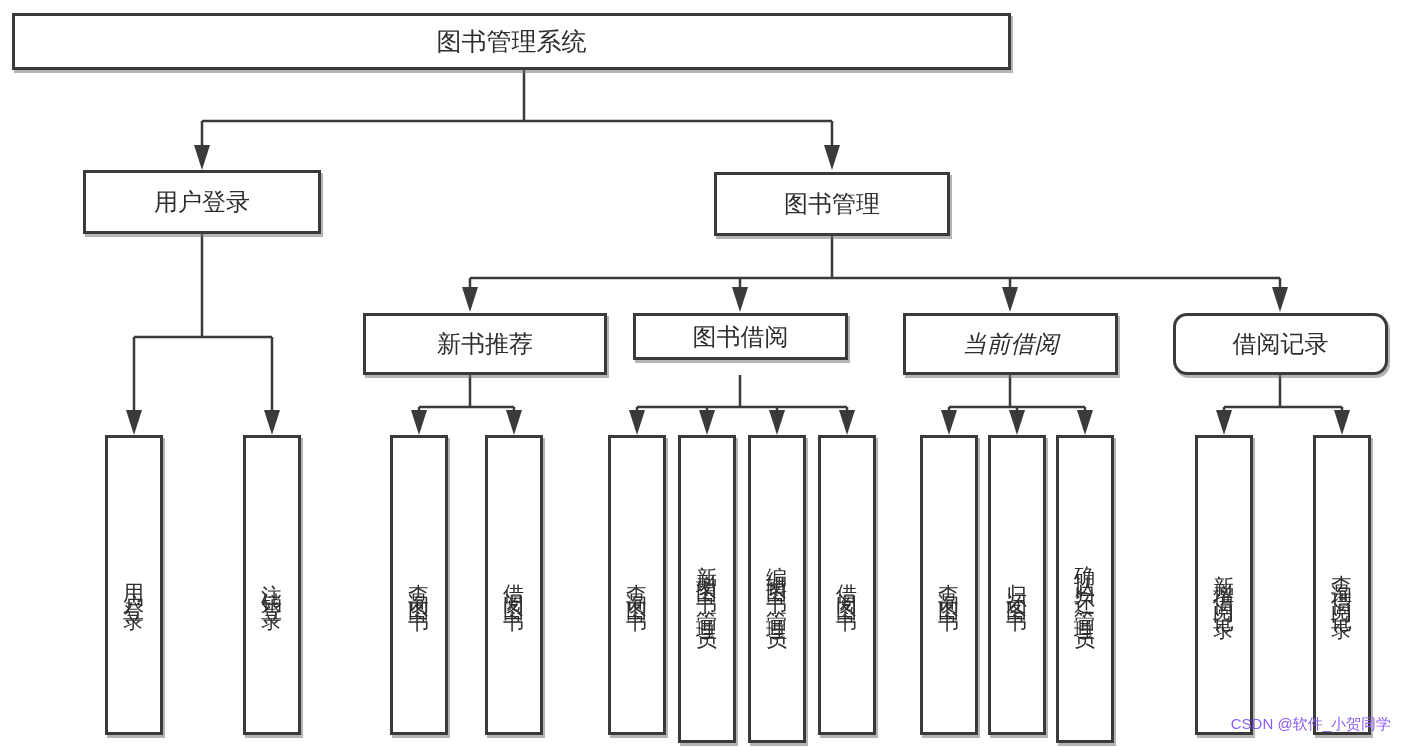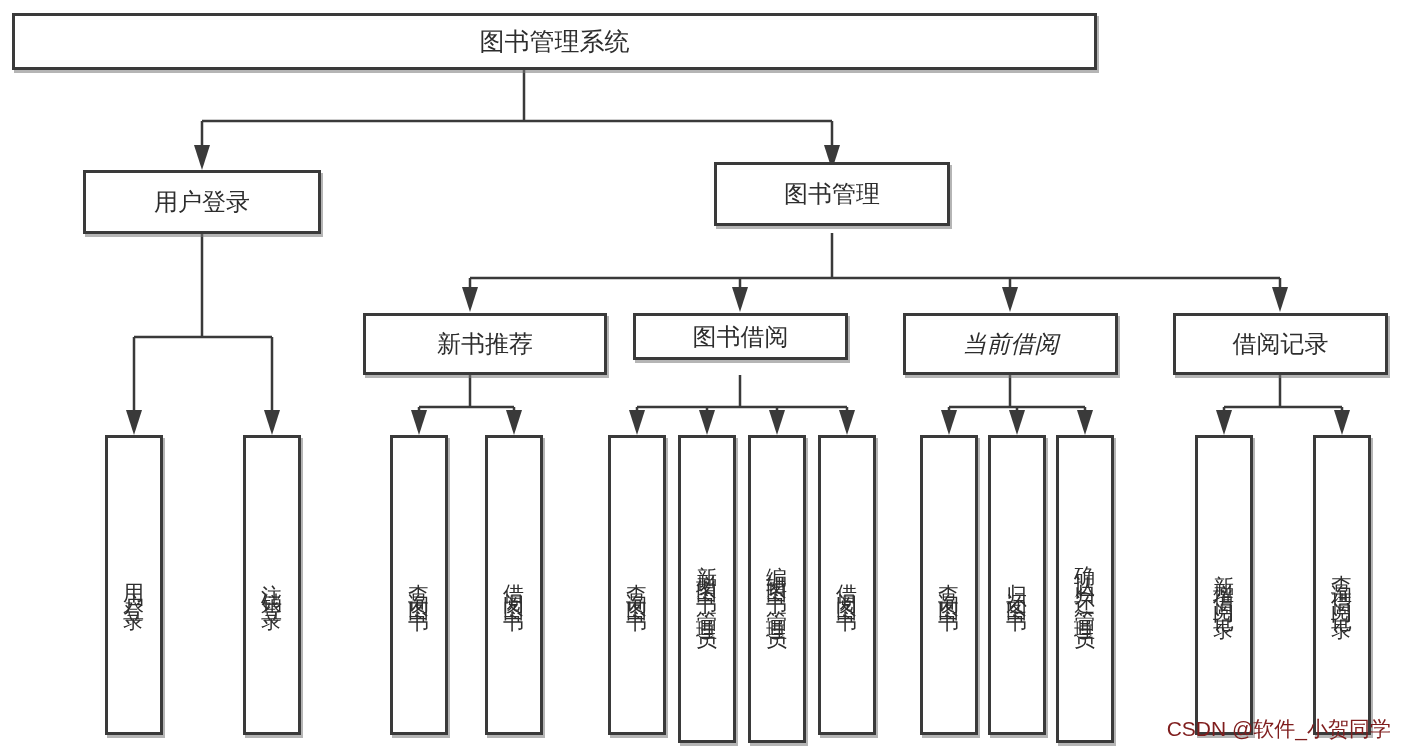--- a/index.html
+++ b/index.html
@@ -17,21 +17,21 @@
     box-shadow:2px 3px 0 rgba(120,120,120,0.55);
   }
   .root-node{font-size:25px;}
   .h-node{font-size:24px;}
   .leaf{
     writing-mode:vertical-rl;text-orientation:mixed;
     font-size:21px;letter-spacing:9px;line-height:1;
   }
   .watermark{
     position:absolute;z-index:3;right:14px;top:715px;
-    font-size:21px;color:#7f1d1d;white-space:nowrap;
+    font-size:15px;color:#8b5cf6;white-space:nowrap;
   }
 </style>
 </head>
 <body>
 
 <div class="stage">
 
   <svg class="connectors" width="1405" height="747" viewBox="0 0 1405 747">
     <g stroke="#3a3a3a" stroke-width="2.5" fill="none">
 
@@ -65,29 +65,29 @@
       <polygon points="769,410 785,410 777,435"></polygon>
       <polygon points="839,410 855,410 847,435"></polygon>
       <polygon points="941,410 957,410 949,435"></polygon>
       <polygon points="1009,410 1025,410 1017,435"></polygon>
       <polygon points="1077,410 1093,410 1085,435"></polygon>
       <polygon points="1216,410 1232,410 1224,435"></polygon>
       <polygon points="1334,410 1350,410 1342,435"></polygon>
     </g>
   </svg>
 
-  <div class="node root-node" style="left:12px;top:13px;width:1085px;height:57px;">图书管理系统</div>
+  <div class="node root-node" style="left:12px;top:13px;width:999px;height:57px;">图书管理系统</div>
 
   <div class="node h-node" style="left:83px;top:170px;width:238px;height:64px;">用户登录</div>
-  <div class="node h-node" style="left:714px;top:162px;width:236px;height:64px;">图书管理</div>
+  <div class="node h-node" style="left:714px;top:172px;width:236px;height:64px;">图书管理</div>
 
   <div class="node h-node" style="left:363px;top:313px;width:244px;height:62px;">新书推荐</div>
   <div class="node h-node" style="left:633px;top:313px;width:215px;height:47px;">图书借阅</div>
   <div class="node h-node" style="left:903px;top:313px;width:215px;height:62px;font-style:italic;">当前借阅</div>
-  <div class="node h-node" style="left:1173px;top:313px;width:215px;height:62px;">借阅记录</div>
+  <div class="node h-node" style="left:1173px;top:313px;width:215px;height:62px;border-radius:14px;">借阅记录</div>
 
   <div class="node leaf" style="left:105px;top:435px;width:58px;height:300px;">用户登录</div>
   <div class="node leaf" style="left:243px;top:435px;width:58px;height:300px;">注销登录</div>
 
   <div class="node leaf" style="left:390px;top:435px;width:58px;height:300px;">查询图书</div>
   <div class="node leaf" style="left:485px;top:435px;width:58px;height:300px;">借阅图书</div>
 
   <div class="node leaf" style="left:608px;top:435px;width:58px;height:300px;">查询图书</div>
   <div class="node leaf" style="left:678px;top:435px;width:58px;height:308px;">新增图书（管理员）</div>
   <div class="node leaf" style="left:748px;top:435px;width:58px;height:308px;">编辑图书（管理员）</div>

